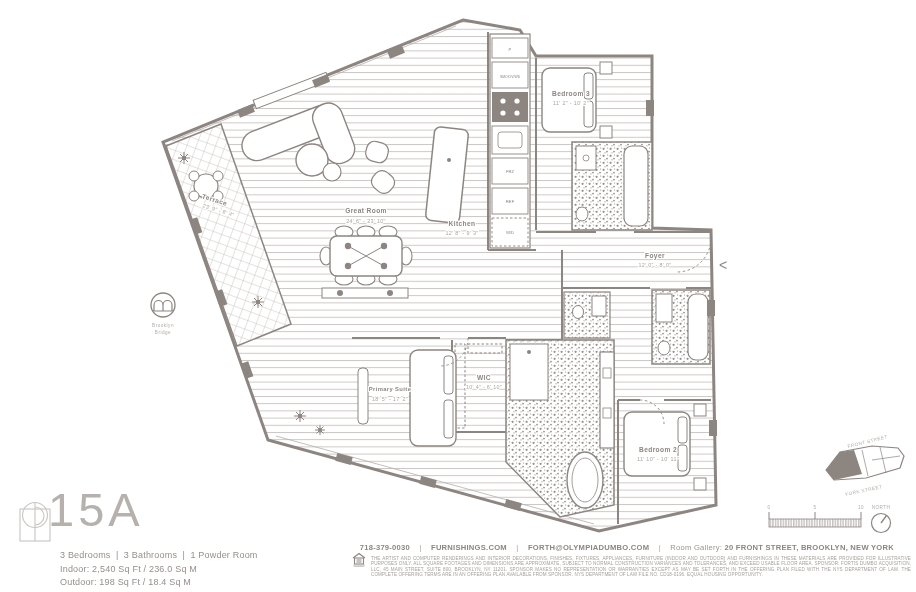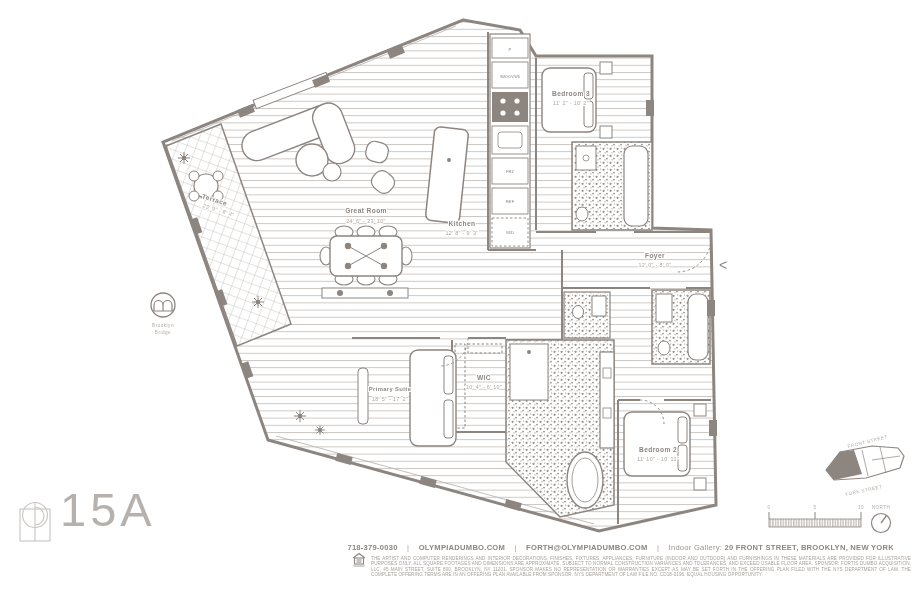--- a/index.html
+++ b/index.html
@@ -12,21 +12,21 @@
          letter-spacing:.4px;text-anchor:middle;paint-order:stroke;stroke:#ffffff;stroke-width:2px;}
   .rdim{font-family:"Liberation Sans",sans-serif;font-size:5.4px;fill:#aba59f;letter-spacing:.3px;
         text-anchor:middle;paint-order:stroke;stroke:#ffffff;stroke-width:2px;}
   .tiny{font-family:"Liberation Sans",sans-serif;font-size:4.2px;fill:#8d8580;text-anchor:middle;
         paint-order:stroke;stroke:#ffffff;stroke-width:1.4px;}
   .maplbl{font-family:"Liberation Sans",sans-serif;font-size:4.6px;fill:#b2aca6;text-anchor:middle;letter-spacing:.5px;}
   .entry{font-family:"Liberation Sans",sans-serif;font-size:14px;fill:#8d8580;text-anchor:middle;}
 
   
   .logo-box{position:absolute;left:13px;top:494px;}
-  .unit-name{position:absolute;left:60px;top:486px;font-size:47px;font-weight:100;color:#b6b1ac;
+  .unit-name{position:absolute;left:48px;top:486px;font-size:47px;font-weight:100;color:#b6b1ac;
              letter-spacing:4px;line-height:1;}
   .specs{position:absolute;left:60px;top:549px;font-size:9px;color:#968f8a;line-height:13.5px;letter-spacing:.2px;}
 
   
   .contact{position:absolute;right:22px;top:543px;font-size:7.6px;font-weight:bold;color:#8d8681;
            letter-spacing:.25px;white-space:nowrap;}
   .contact .sep{font-weight:normal;color:#aba59f;margin:0 7px;}
   .contact .lite{font-weight:normal;color:#9b948e;}
   .eh-box{position:absolute;left:352px;top:552px;}
   .legal{position:absolute;left:371px;top:551.5px;width:540px;font-size:4.6px;line-height:5.3px;
@@ -292,29 +292,34 @@
 
   <span class="logo-box">
     <svg width="44" height="52" viewBox="0 0 44 52">
       <rect x="7" y="15" width="30" height="32" fill="none" stroke="#c9c5c1" stroke-width="1.1"></rect>
       <circle cx="22" cy="21" r="12.5" fill="none" stroke="#c9c5c1" stroke-width="1.1"></circle>
       <line x1="22" y1="8.5" x2="22" y2="47" stroke="#c9c5c1" stroke-width="1.1"></line>
       <path d="M22,13 a9,9 0 0 1 0,18" fill="none" stroke="#c9c5c1" stroke-width="1.1"></path>
     </svg>
   </span>
   <div class="unit-name">15A</div>
+  <div class="specs">
+    <div>3 Bedrooms&nbsp;&nbsp;|&nbsp;&nbsp;3 Bathrooms&nbsp;&nbsp;|&nbsp;&nbsp;1 Powder Room</div>
+    <div>Indoor: 2,540 Sq Ft / 236.0 Sq M</div>
+    <div>Outdoor: 198 Sq Ft / 18.4 Sq M</div>
+  </div>
 
   <div class="contact">
     <span>718-379-0030</span>
     <span class="sep">|</span>
-    <span>OLYMPIADUMBO.COM</span>
+    <span>FURNISHINGS.COM</span>
     <span class="sep">|</span>
     <span>FORTH@OLYMPIADUMBO.COM</span>
     <span class="sep">|</span>
-    <span class="lite">Indoor Gallery:</span>
+    <span class="lite">Room Gallery:</span>
     <span>20 FRONT STREET, BROOKLYN, NEW YORK</span>
   </div>
 
   <span class="eh-box">
     <svg width="14" height="15" viewBox="0 0 14 15">
       <path d="M1,6 L7,1.5 L13,6" fill="none" stroke="#8d8681" stroke-width="1.2"></path>
       <rect x="2.5" y="6" width="9" height="6" fill="none" stroke="#8d8681" stroke-width="1.1"></rect>
       <path d="M4.5,8 H9.5 M4.5,10 H9.5" stroke="#8d8681" stroke-width="1"></path>
       <path d="M1,13.2 H13 M2,14.4 H12" stroke="#b5afa9" stroke-width="0.7"></path>
     </svg>

